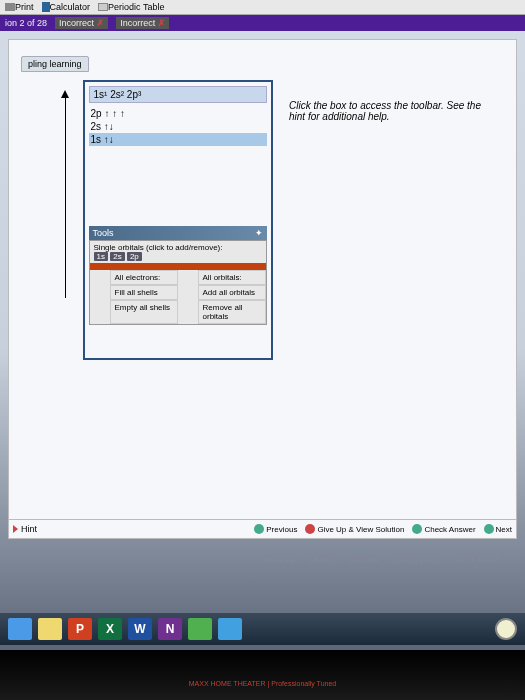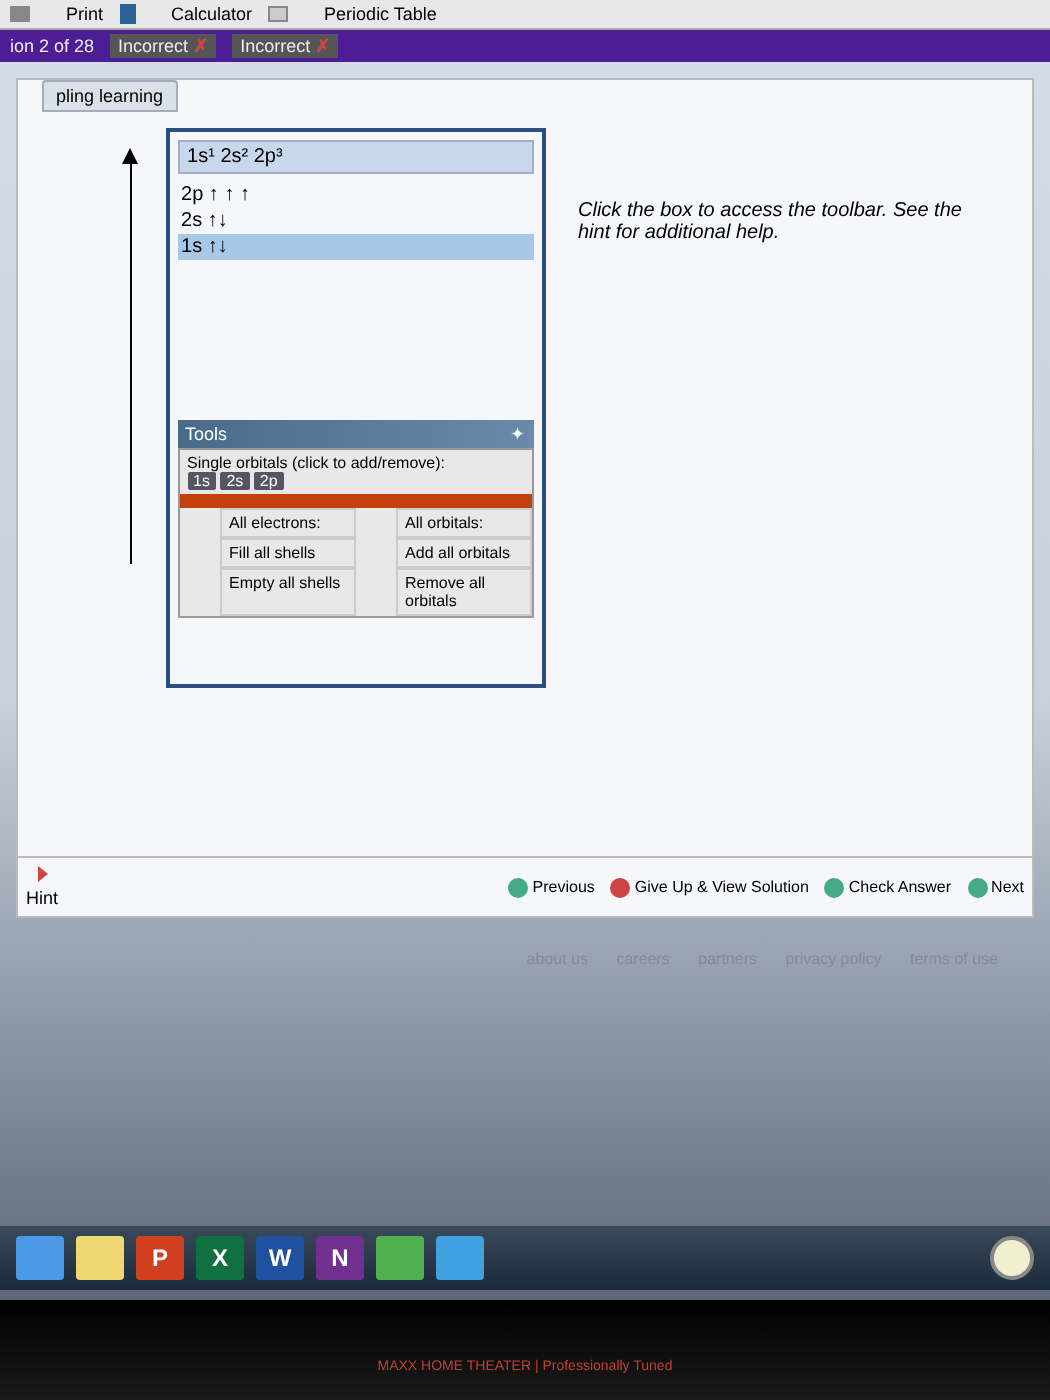--- a/index.html
+++ b/index.html
@@ -8,34 +8,34 @@
       background: linear-gradient(180deg, #d4dce8 0%, #c8d0dc 50%, #4a5568 100%);
       width: 525px; height: 700px; 
       overflow: hidden;
       font-size: 10px;
     }
     .toolbar {
       background: #e8e8e8; padding: 2px 5px; font-size: 9px;
       display: flex; gap: 8px; align-items: center;
       border-bottom: 1px solid #aaa;
     }
-    .toolbar-item { display: flex; align-items: center; gap: 18px; }
+    .toolbar-item { display: flex; align-items: center; gap: 0; }
     .print-icon { width: 10px; height: 8px; background: #888; }
     .calc-icon { width: 8px; height: 10px; background: #2a6496; }
     .table-icon { width: 10px; height: 8px; background: #ccc; border: 1px solid #888; }
     .nav-bar {
       background: #4c1d95; color: #eee; padding: 2px 5px; font-size: 9px;
       display: flex; align-items: center; gap: 8px;
     }
     .nav-item { padding: 1px 4px; background: #555; }
     .x-icon { color: #c44; font-weight: bold; }
     .content {
-      background: #f5f7fa; margin: 8px; padding: 0 12px;
+      background: #f5f7fa; margin: 8px; padding: 16px 12px;
       border: 1px solid #bbb;
-      height: 420px;
+      height: 500px;
       position: relative;
     }
     .tab-row { margin-bottom: 8px; font-size: 9px; }
     .tab { 
       display: inline-block; padding: 2px 6px; 
       background: #d8e0e8; border: 1px solid #aab;
       border-radius: 2px 2px 0 0;
     }
     .question { font-size: 10px; margin: 8px 0 12px 0; }
     .diagram-area {
@@ -83,21 +83,21 @@
     .instruction {
       position: absolute; left: 280px; top: 60px;
       font-size: 10px; font-style: italic; width: 200px;
     }
     .bottom-nav {
       position: absolute; bottom: 0; left: 0; right: 0;
       border-top: 1px solid #bbb; padding: 4px;
       display: flex; justify-content: space-between; align-items: center;
       font-size: 9px;
     }
-    .hint-btn { display: flex; align-items: center; gap: 3px; flex-direction: column; }
+    .hint-btn { display: flex; align-items: center; gap: 3px; }
     .tri { width: 0; height: 0; border-top: 4px solid transparent; border-bottom: 4px solid transparent; border-left: 5px solid #c44; }
     .nav-btns { display: flex; gap: 8px; font-size: 8px; }
     .nav-btn { display: flex; align-items: center; gap: 2px; }
     .circ { width: 10px; height: 10px; border-radius: 50%; display: inline-block; }
     .c-blue { background: #4a8; } .c-red { background: #c44; } .c-green { background: #4a8; }
     .footer-links {
       color: #889; font-size: 8px; text-align: right;
       padding: 8px 20px; 
     }
     .footer-links span { margin: 0 6px; }

